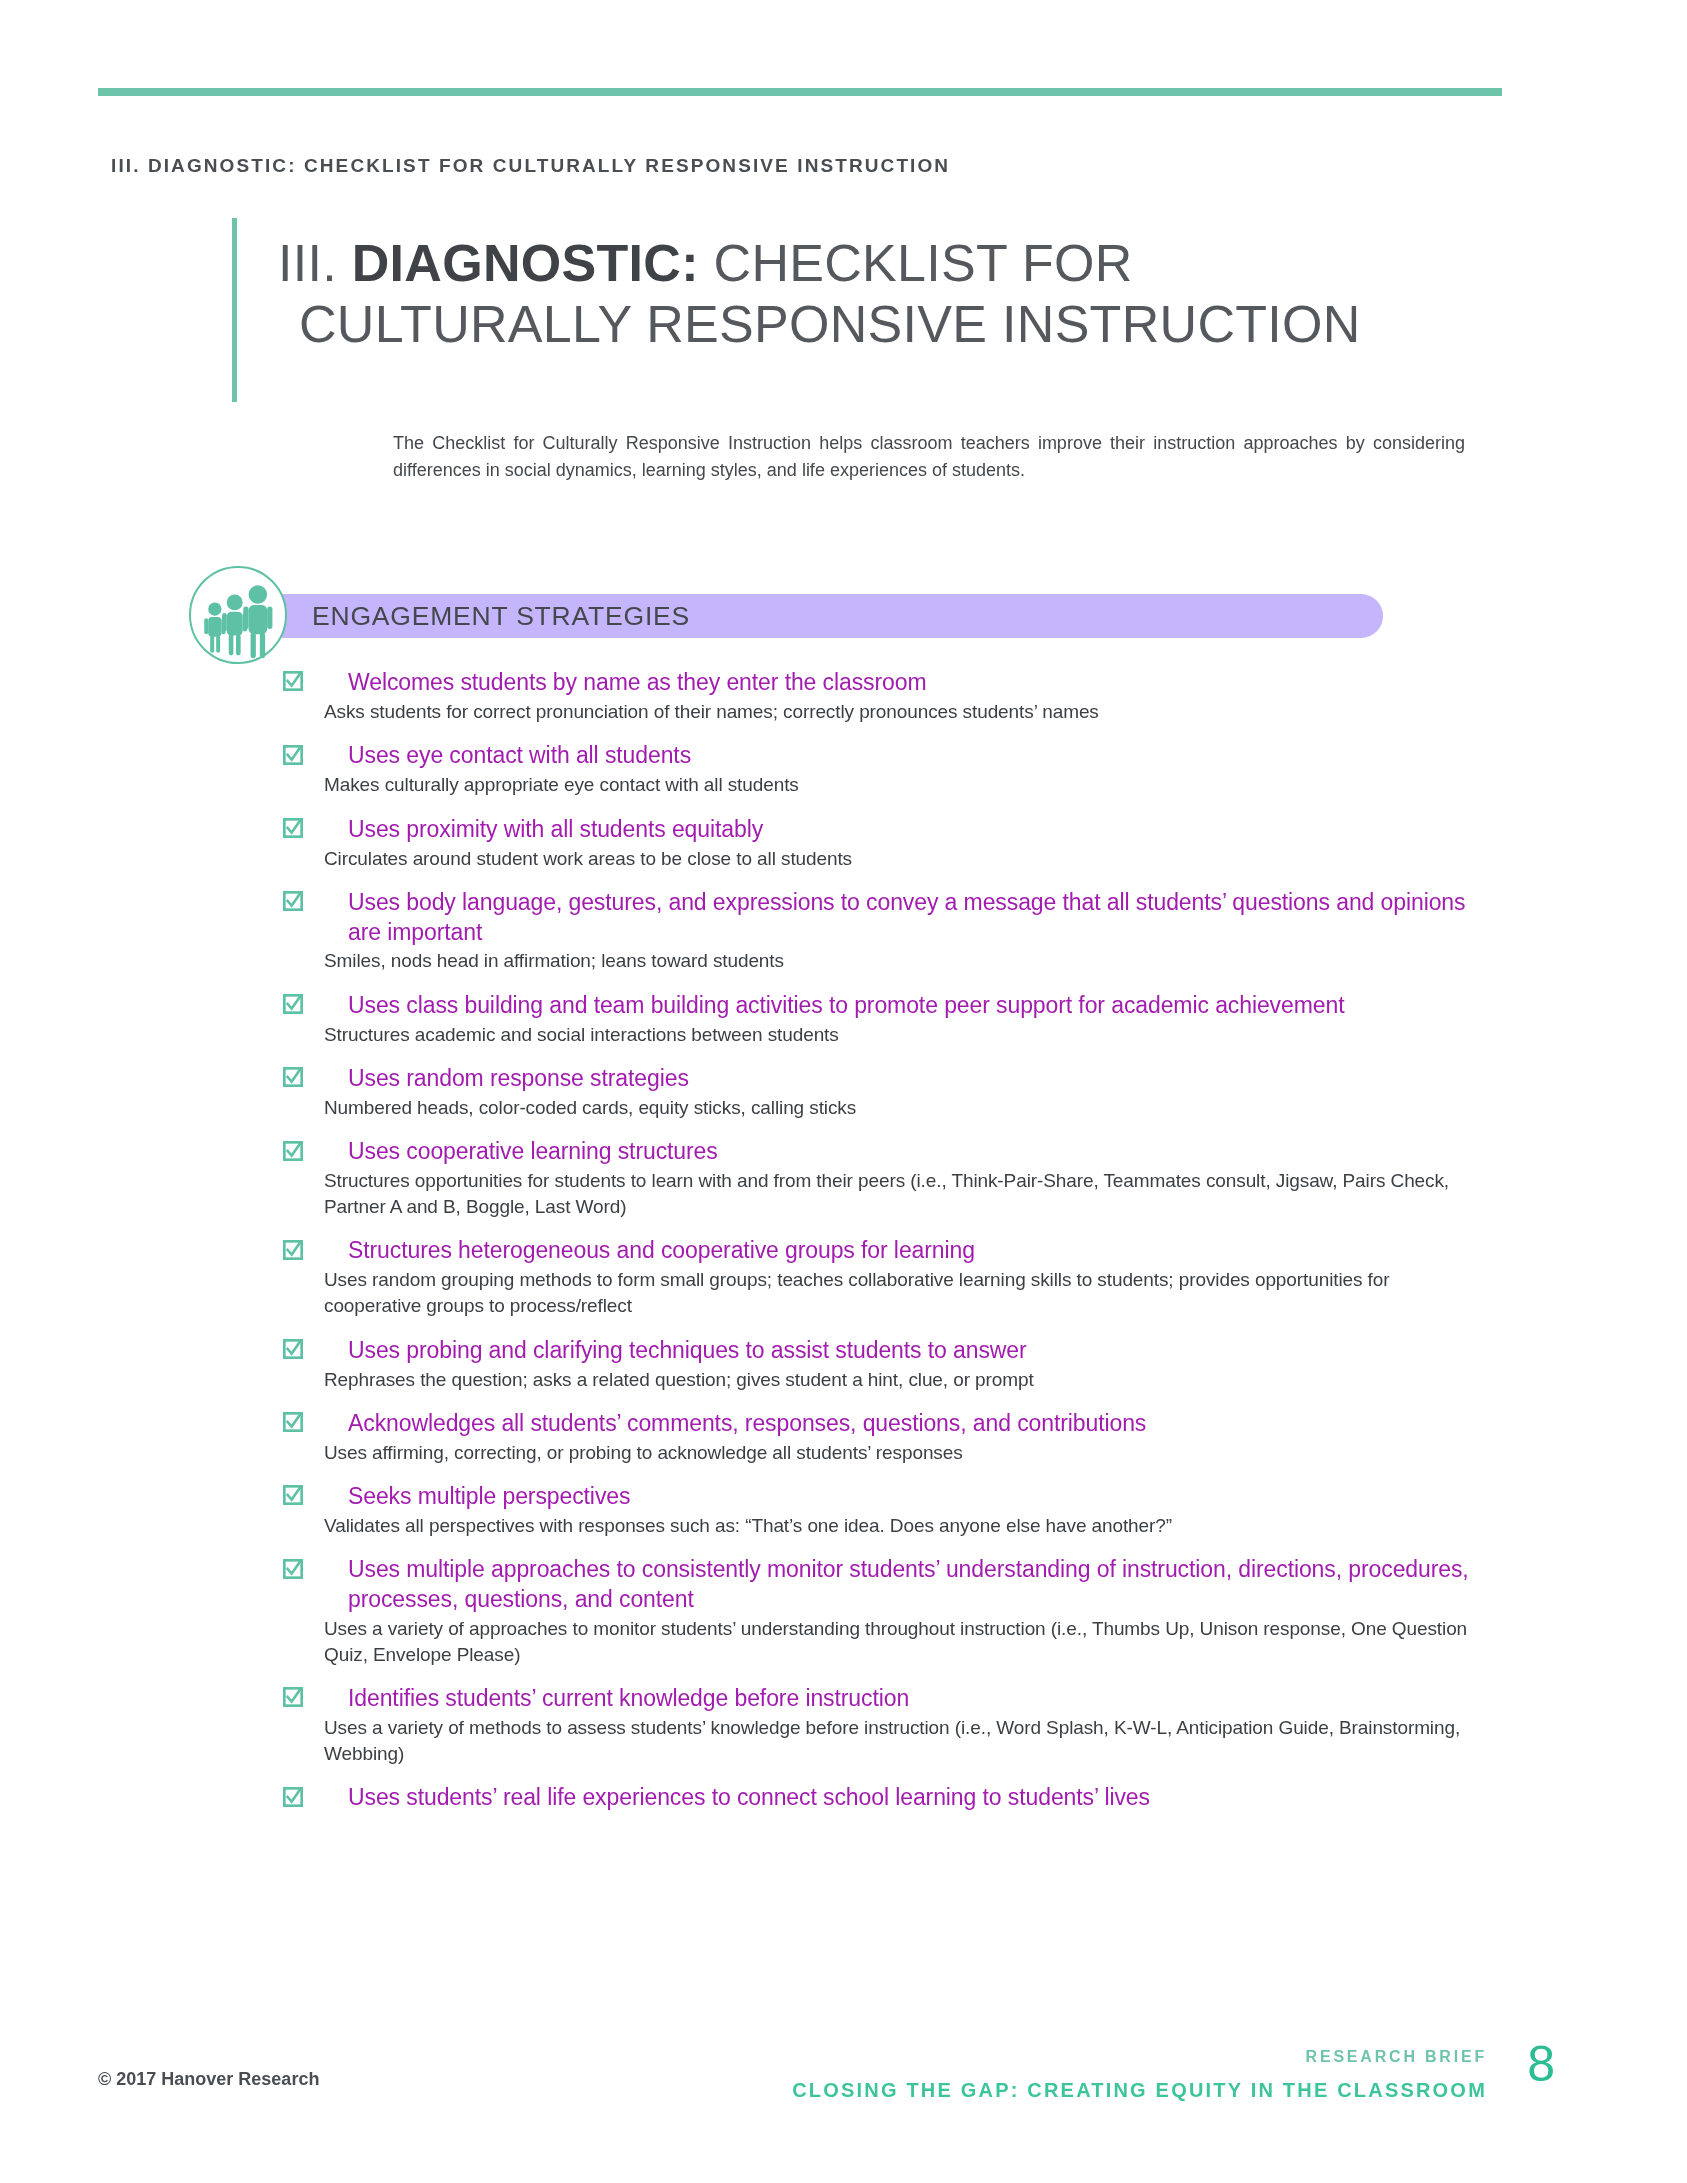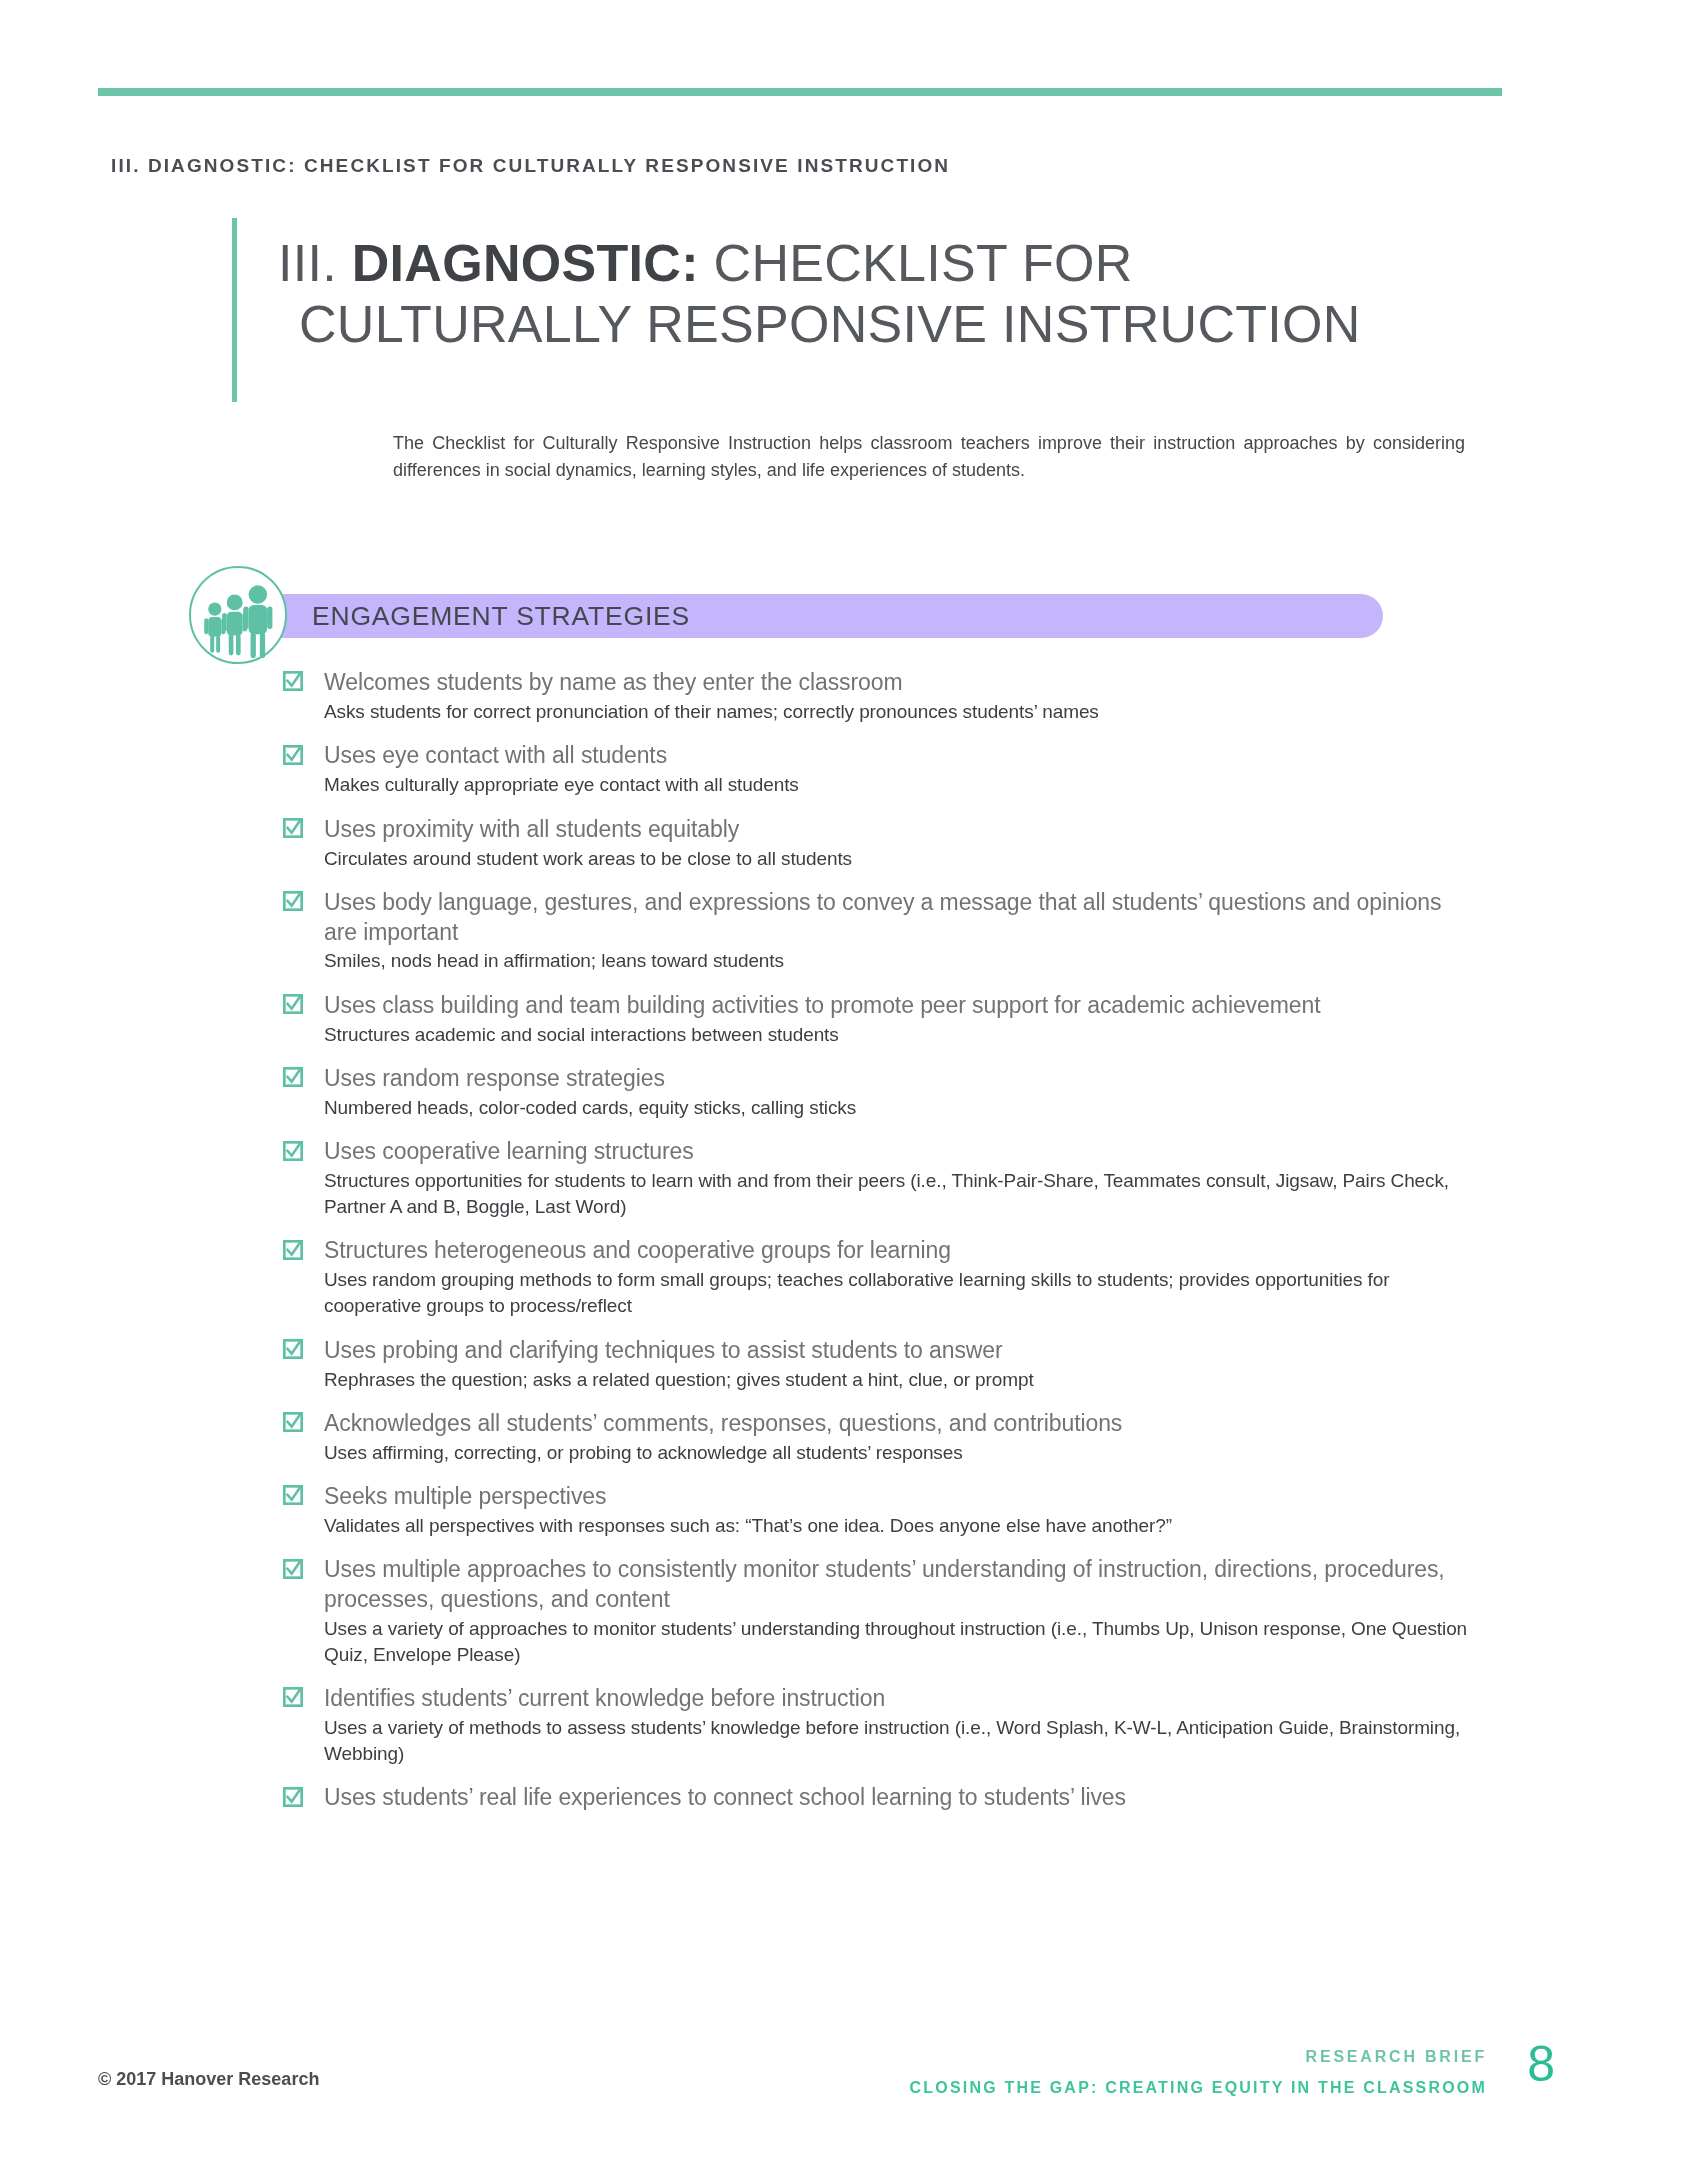--- a/index.html
+++ b/index.html
@@ -125,22 +125,23 @@
     position: absolute;
     left: 0;
     top: 3.3px;
     width: 20px;
     height: 20px;
   }
   .check-label {
     font-size: 23px;
     line-height: 1.29;
     font-weight: 300;
-    color: #737373;
+    color: #a21caf;
     letter-spacing: -0.1px;
+    margin-left: 24px;
   }
   .check-desc {
     font-size: 19px;
     line-height: 1.36;
     font-weight: 300;
     color: #3b3f43;
     letter-spacing: -0.1px;
     margin-top: 1.3px;
   }
 
@@ -161,21 +162,21 @@
     font-size: 16px;
     font-weight: bold;
     letter-spacing: 2.8px;
     color: #6ec4ab;
     white-space: nowrap;
   }
   .footer-title {
     position: absolute;
     right: 200px;
     top: 2079px;
-    font-size: 16px;
+    font-size: 20px;
     font-weight: bold;
     letter-spacing: 2.2px;
     color: #3ec49c;
     white-space: nowrap;
     text-align: right;
   }
   .footer-page {
     position: absolute;
     right: 132px;
     top: 2039px;

